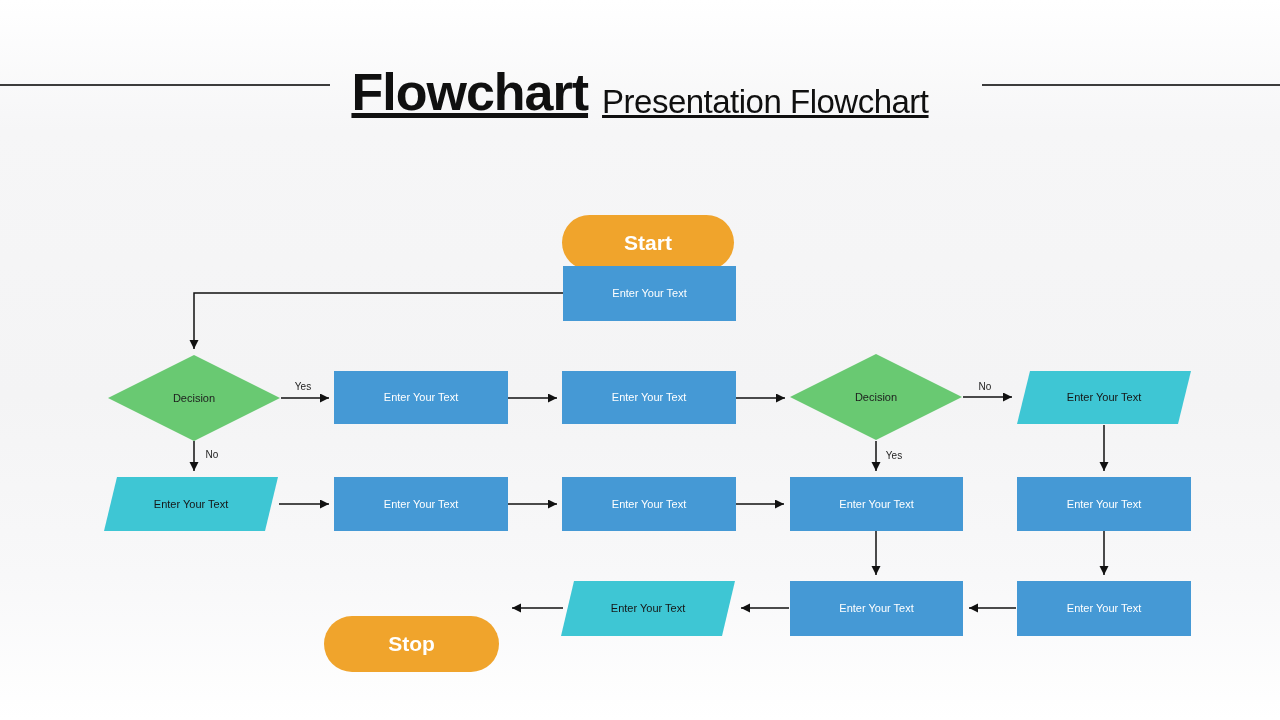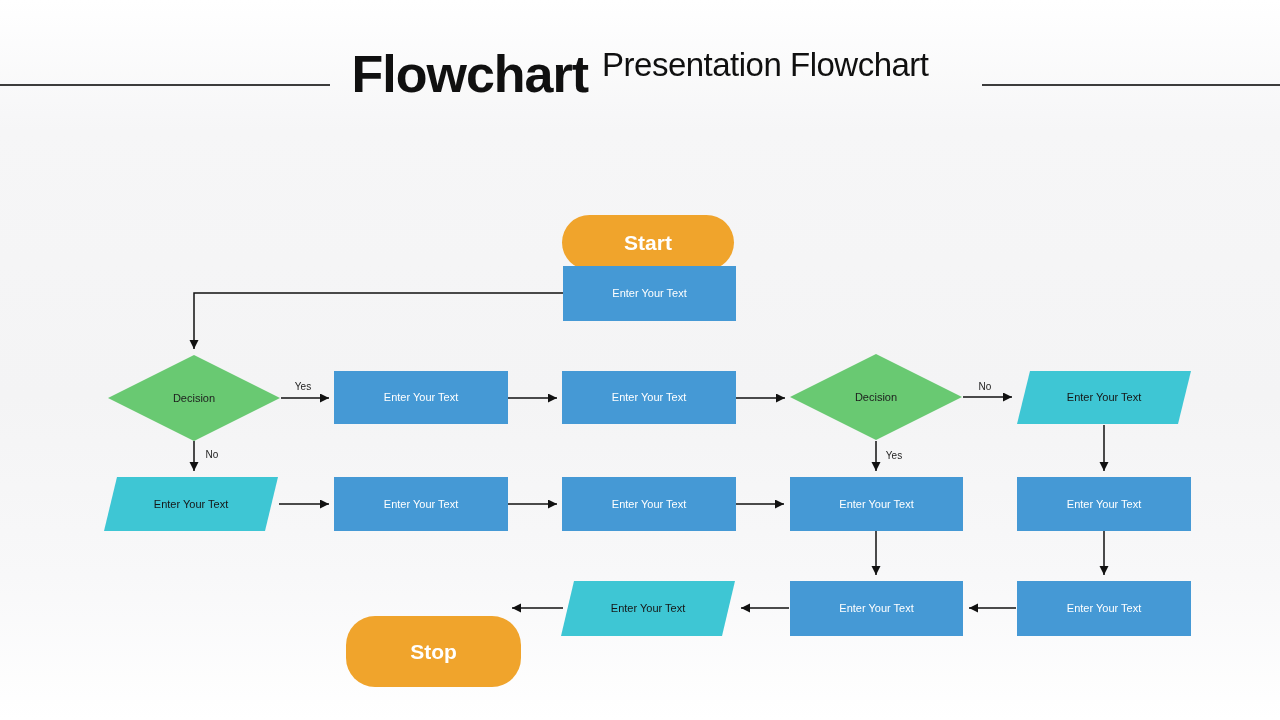--- a/index.html
+++ b/index.html
@@ -8,22 +8,23 @@
     font-family:"Liberation Sans","DejaVu Sans",sans-serif;
     background:#ffffff;
   }
   .slide{
     position:relative;width:1280px;height:720px;
     background:linear-gradient(180deg,#ffffff 0%,#f6f6f7 18%,#f4f4f5 55%,#f8f8f9 80%,#ffffff 100%);
   }
   
   .title-wrap{
     position:absolute;left:0;top:48px;width:1280px;height:70px;
-    display:flex;align-items:flex-start;justify-content:center;gap:14px;
+    display:flex;align-items:flex-end;justify-content:center;gap:14px;
     color:#101010;
+    text-decoration:underline;
   }
   .title-main{font-size:52px;font-weight:800;letter-spacing:-1px;line-height:1;}
   .title-sub{font-size:33px;font-weight:400;letter-spacing:-0.5px;line-height:1;}
   .rule{position:absolute;top:84px;height:2px;background:#3c3c3c;}
   .rule-left{left:0;width:330px;}
   .rule-right{left:982px;width:298px;}
   
   svg.wires{position:absolute;left:0;top:0;width:1280px;height:720px;}
   
   .node{
@@ -111,20 +112,20 @@
   <div class="node process" style="left:790px;top:477px;width:173px;height:54px;">Enter Your Text</div>
 
   <div class="node process" style="left:1017px;top:477px;width:174px;height:54px;">Enter Your Text</div>
 
   <div class="node process" style="left:790px;top:581px;width:173px;height:55px;">Enter Your Text</div>
 
   <div class="node process" style="left:1017px;top:581px;width:174px;height:55px;">Enter Your Text</div>
 
   <div class="node io" style="left:561px;top:581px;width:174px;height:55px;">Enter Your Text</div>
 
-  <div class="node pill" style="left:346px;top:580px;width:175px;height:71px;">Stop</div>
+  <div class="node pill" style="left:324px;top:580px;width:175px;height:56px;">Stop</div>
 
   <div class="edge-label" style="left:303px;top:386px;">Yes</div>
   <div class="edge-label" style="left:212px;top:454px;">No</div>
   <div class="edge-label" style="left:985px;top:386px;">No</div>
   <div class="edge-label" style="left:894px;top:455px;">Yes</div>
 
 </div>
 
 </body></html>

